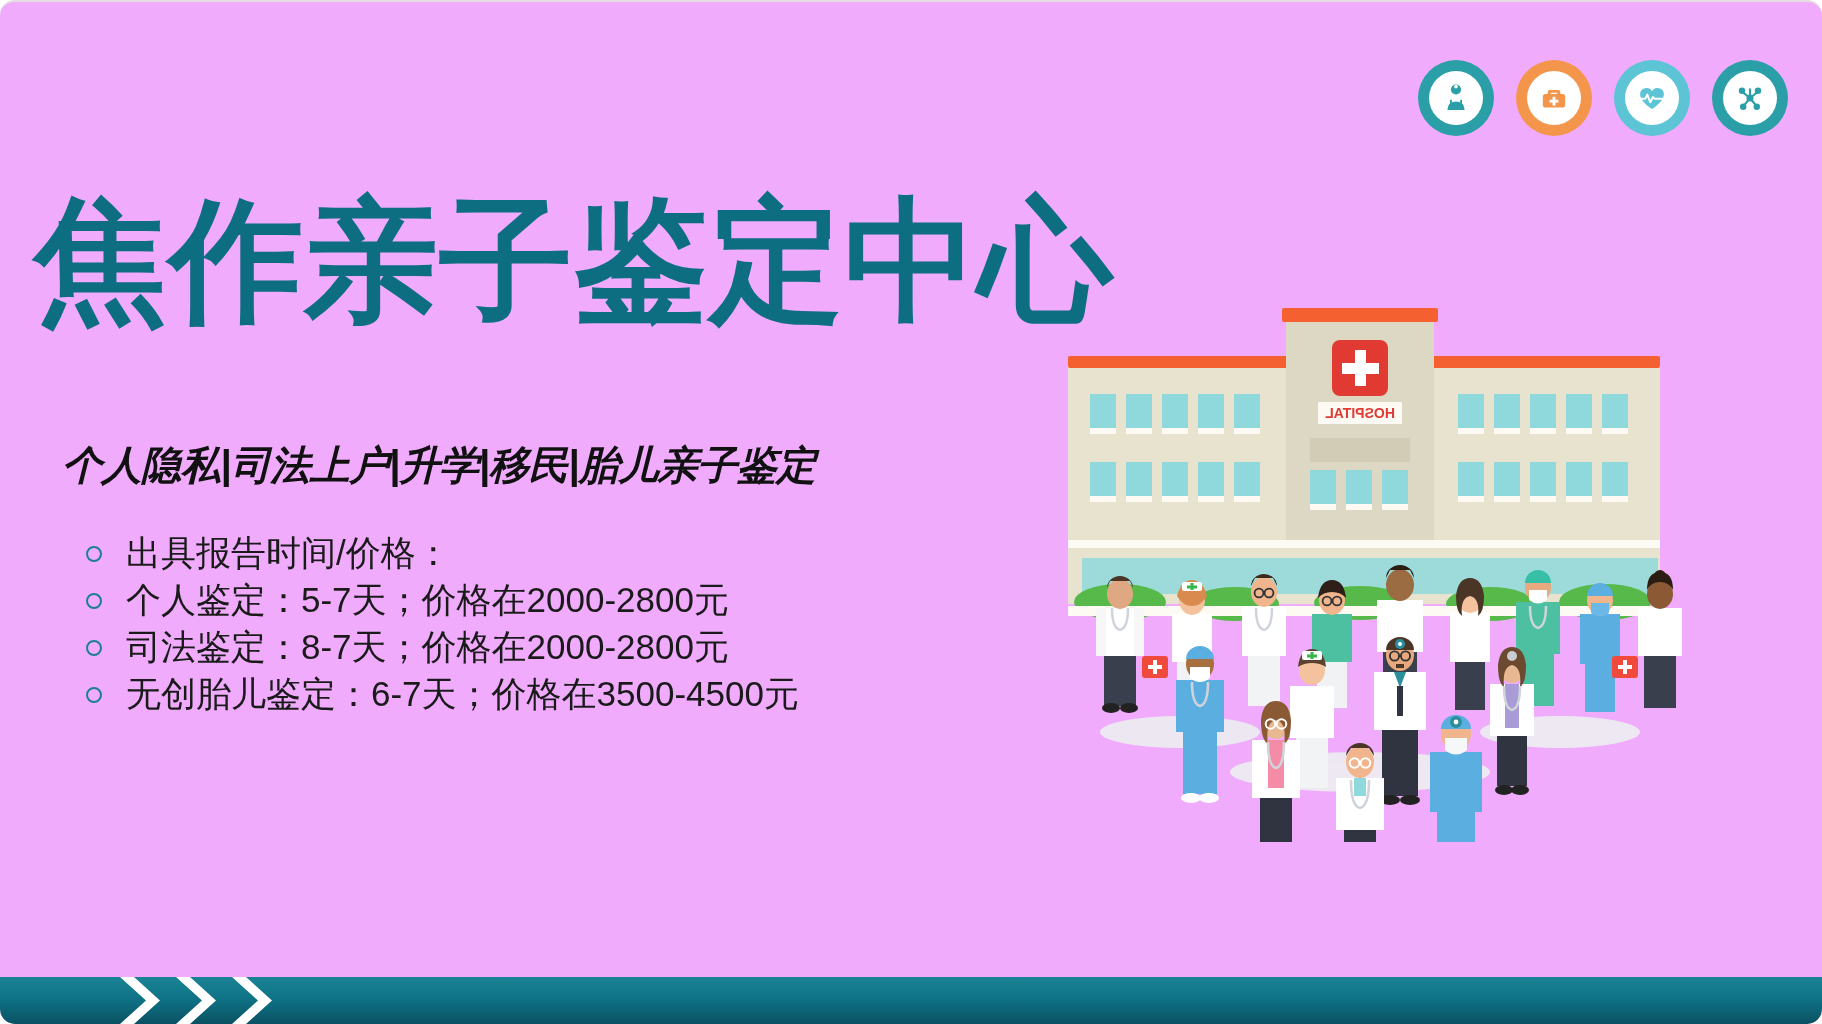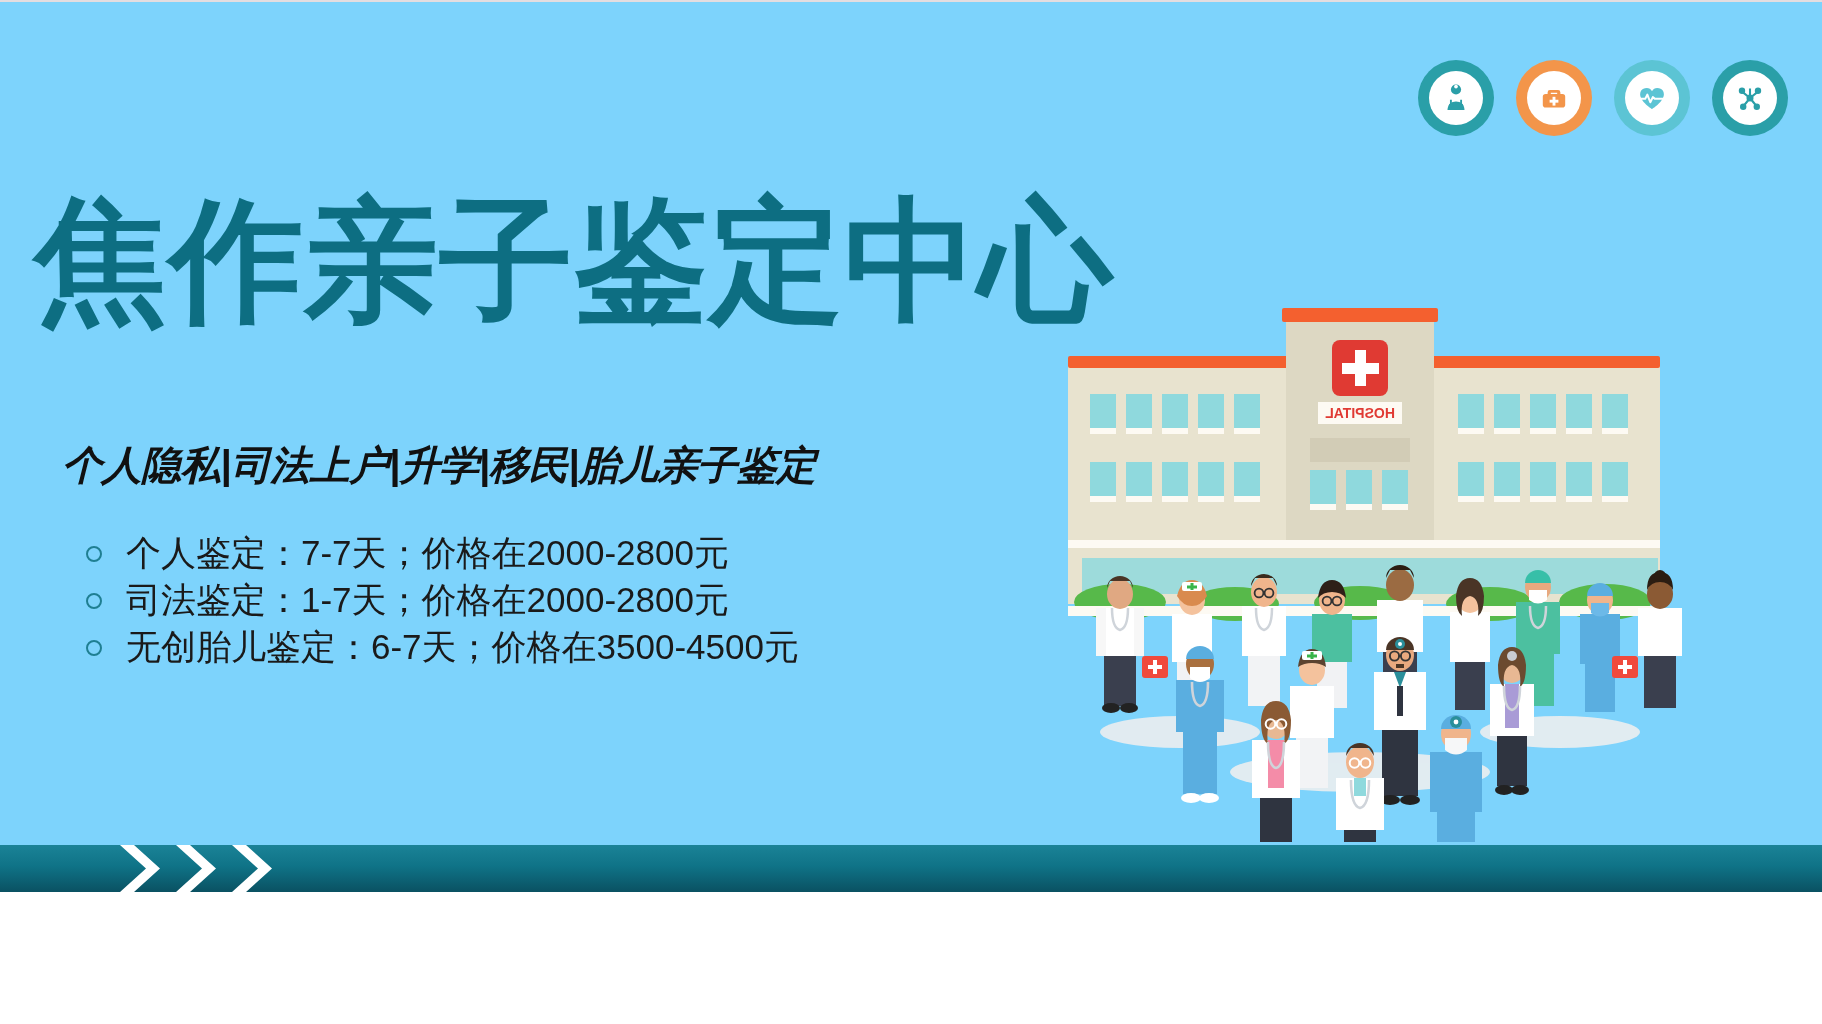--- a/index.html
+++ b/index.html
@@ -4,24 +4,25 @@
 <style>
   * { box-sizing: border-box; margin: 0; padding: 0; }
   html, body {
     width: 1822px; height: 1024px;
     background: #ffffff;
     font-family: "Liberation Sans", "DejaVu Sans", sans-serif;
     overflow: hidden;
   }
   #slide {
     position: relative;
-    width: 1822px; height: 892px;
-    background: #7dd3fc;
+    width: 1822px; height: 1024px;
+    background: #f0abfc;
     border-top: 2px solid #e4dde0;
     overflow: hidden;
+    border-radius: 15px;
   }
 
   
   #icon-row {
     position: absolute;
     top: 58px; left: 1418px;
     display: flex;
     gap: 22px;
     align-items: center;
   }
@@ -170,25 +171,29 @@
 
   </div>
 
   <h1 id="title">焦作亲子鉴定中心</h1>
 
   <h2 id="subtitle">个人隐私|司法上户|升学|移民|胎儿亲子鉴定</h2>
 
   <ul id="bullets">
     <li>
       <span class="marker"></span>
-      <span>个人鉴定：7-7天；价格在2000-2800元</span>
+      <span>出具报告时间/价格：</span>
     </li>
     <li>
       <span class="marker"></span>
-      <span>司法鉴定：1-7天；价格在2000-2800元</span>
+      <span>个人鉴定：5-7天；价格在2000-2800元</span>
+    </li>
+    <li>
+      <span class="marker"></span>
+      <span>司法鉴定：8-7天；价格在2000-2800元</span>
     </li>
     <li>
       <span class="marker"></span>
       <span>无创胎儿鉴定：6-7天；价格在3500-4500元</span>
     </li>
   </ul>
 
   <div id="illustration">
     <svg viewBox="0 0 640 540" aria-hidden="true">
       <defs>

